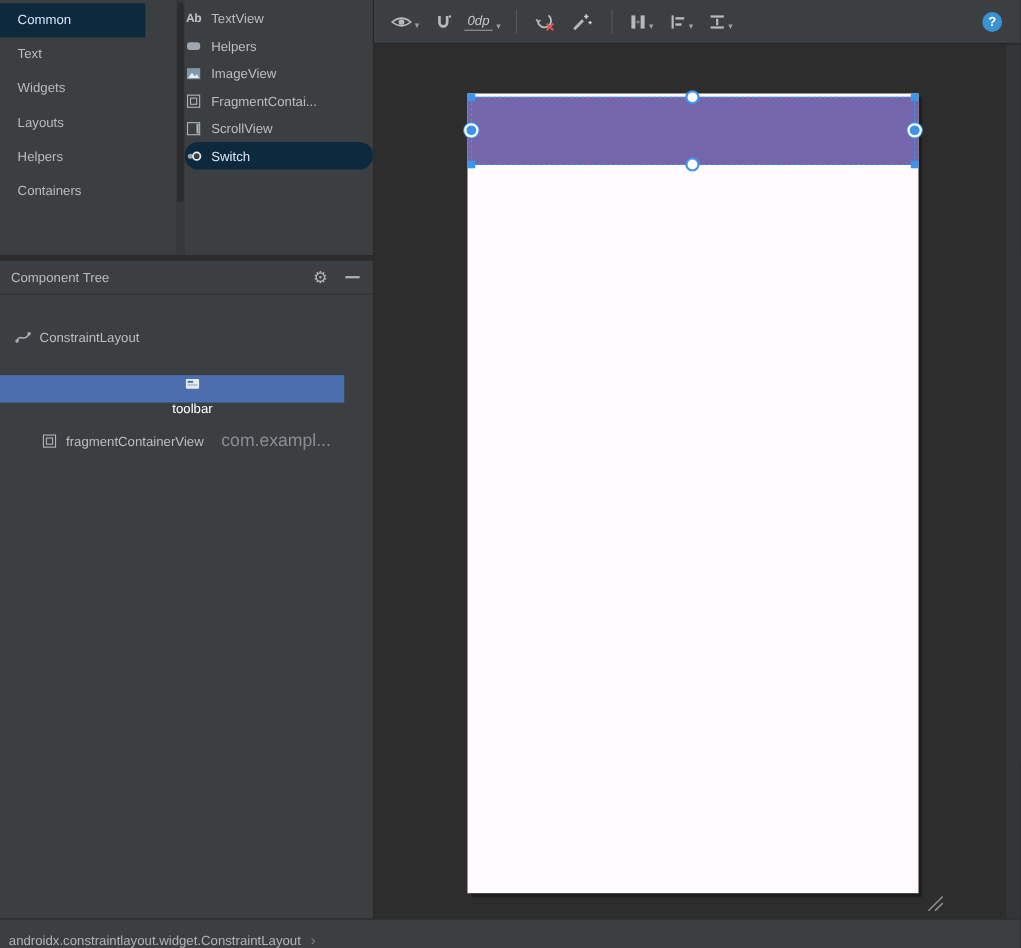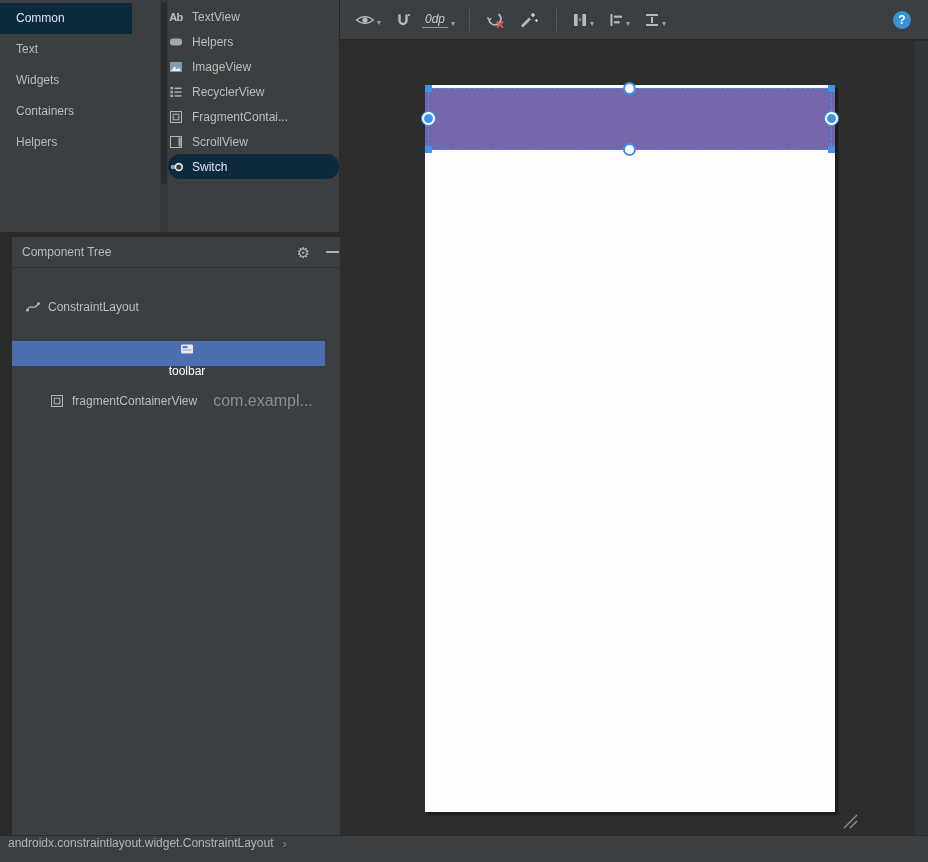--- a/index.html
+++ b/index.html
@@ -22,21 +22,21 @@
   .pscroll .thumb{position:absolute;left:1px;top:2px;width:6px;height:182px;background:#2a2c2e;border-radius:3px;}
   .comps{position:absolute;left:168px;top:0;width:171px;height:232px;padding-top:4px;}
   .comp{height:25px;display:flex;align-items:center;gap:8px;font-size:12px;color:#bdbdbd;}
   .comp.selected{background:var(--palette-selection);color:#dce8f5;border-radius:12px;}
   .cicon{width:16px;height:16px;flex:0 0 16px;display:flex;align-items:center;justify-content:center;}
   .ab{font-size:11px;font-weight:bold;color:#bdc1c6;letter-spacing:-0.5px;}
 
   .splitter-h{position:absolute;left:0;top:232px;width:339px;height:5px;background:#2b2b2b;}
 
   
-  .tree-panel{position:absolute;left:12px;top:237px;width:339px;height:598px;background:var(--panel);}
+  .tree-panel{position:absolute;left:0;top:237px;width:339px;height:598px;background:var(--panel);}
   .tree-header{height:31px;display:flex;align-items:center;padding:0 12px 0 10px;
                border-bottom:1px solid #313335;font-size:12px;color:#bbbbbb;}
   .th-icons{margin-left:auto;display:flex;align-items:center;gap:16px;}
   .gear{font-size:15px;color:#afb3b6;line-height:1;}
   .minus{width:13px;height:2px;background:#afb3b6;}
   .tree-body{padding-top:4px;}
   .tree-row{height:25px;display:flex;align-items:center;gap:7px;font-size:12px;color:#bdbdbd;margin-top:22px;}
   .tree-row.depth0{padding-left:13px;}
   .tree-row.depth1{padding-left:37px;}
   .tree-row.selected{background:var(--tree-selection);color:#ffffff;width:313px;flex-direction:column;}
@@ -70,38 +70,39 @@
   .a.hollow{background:#fffbfe;border:2px solid var(--selection-blue);}
   .a.filled{background:var(--selection-blue);border:2px solid #ffffff;box-shadow:0 0 0 1px var(--selection-blue);}
   .a.top{left:calc(50% - 7px);top:-7px;}
   .a.bottom{left:calc(50% - 7px);bottom:-7px;}
   .a.left{left:-7px;top:calc(50% - 7px);}
   .a.right{right:-7px;top:calc(50% - 7px);}
   .grip{position:absolute;left:498px;top:772px;}
 
   
   .statusbar{position:absolute;left:0;top:835px;width:928px;height:27px;background:var(--panel);
-             border-top:1px solid #2b2b2b;display:flex;align-items:flex-start;gap:9px;
+             border-top:1px solid #2b2b2b;display:flex;align-items:flex-end;gap:9px;
              padding-left:8px;font-size:12px;}
   .crumb0{color:#b4b4b4;} .crumb-sep{color:#7f8386;font-size:13px;} .crumb1{color:#d6d9dc;}
 
   svg{display:block;}
 </style>
 </head>
 <body>
 
 <div id="root">
 
   <div class="palette">
     <div class="cats">
       <div class="cat selected">Common</div>
       <div class="cat">Text</div>
       <div class="cat">Widgets</div>
+      <div class="cat">Layouts</div>
+      <div class="cat">Helpers</div>
       <div class="cat">Containers</div>
-      <div class="cat">Helpers</div>
     </div>
     <div class="pscroll">
       <div class="thumb"></div>
     </div>
     <div class="comps">
       <div class="comp">
         <span class="cicon">
             <span class="ab">Ab</span>
           </span>
         <span>TextView</span>
@@ -115,33 +116,20 @@
         <span>Helpers</span>
       </div>
       <div class="comp">
         <span class="cicon">
           <svg width="16" height="16">
               <rect x="2" y="3" width="12" height="10" fill="#7f99ad"></rect>
               <path d="M3 12 L6.5 7.2 L9 10.4 L11 8.4 L13 12 Z" fill="#e8eef3"></path>
             </svg>
         </span>
         <span>ImageView</span>
-      </div>
-      <div class="comp">
-        <span class="cicon">
-          <svg width="16" height="16">
-            <rect x="2.5" y="3" width="2.4" height="2.4" fill="#aeb4ba"></rect>
-              <rect x="6.5" y="3.6" width="7" height="1.4" fill="#aeb4ba"></rect>
-            <rect x="2.5" y="6.8" width="2.4" height="2.4" fill="#aeb4ba"></rect>
-              <rect x="6.5" y="7.4" width="7" height="1.4" fill="#aeb4ba"></rect>
-            <rect x="2.5" y="10.6" width="2.4" height="2.4" fill="#aeb4ba"></rect>
-              <rect x="6.5" y="11.2" width="7" height="1.4" fill="#aeb4ba"></rect>
-          </svg>
-        </span>
-        <span>RecyclerView</span>
       </div>
       <div class="comp">
         <span class="cicon">
           <svg width="16" height="16">
               <rect x="2.5" y="2.5" width="11" height="11" fill="none" stroke="#aeb4ba"></rect>
               <rect x="5.2" y="5.2" width="5.6" height="5.6" fill="none" stroke="#aeb4ba"></rect>
             </svg>
         </span>
         <span>FragmentContai...</span>
       </div>

